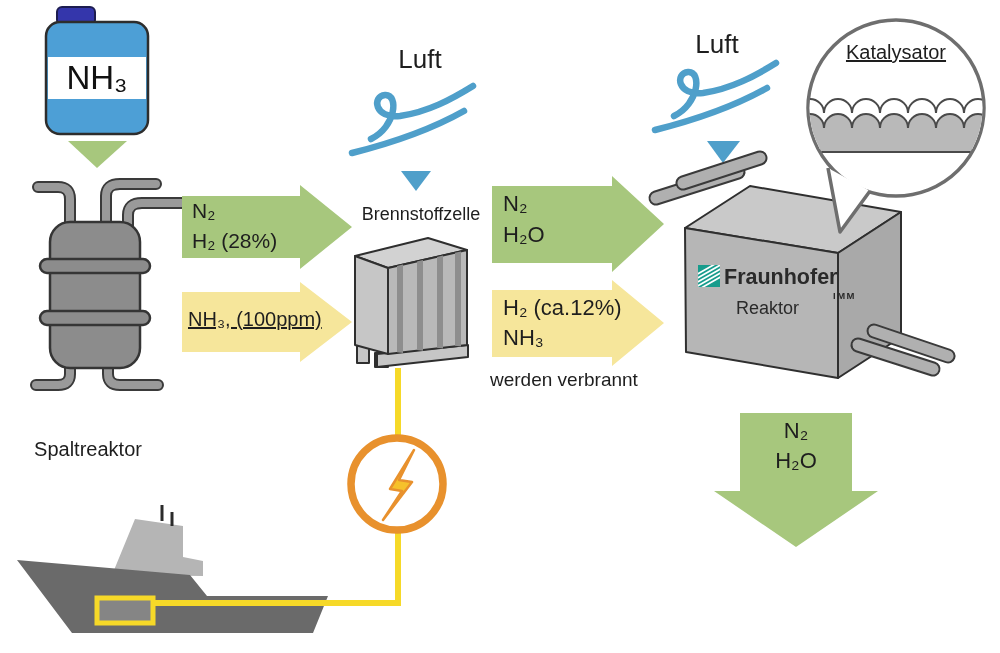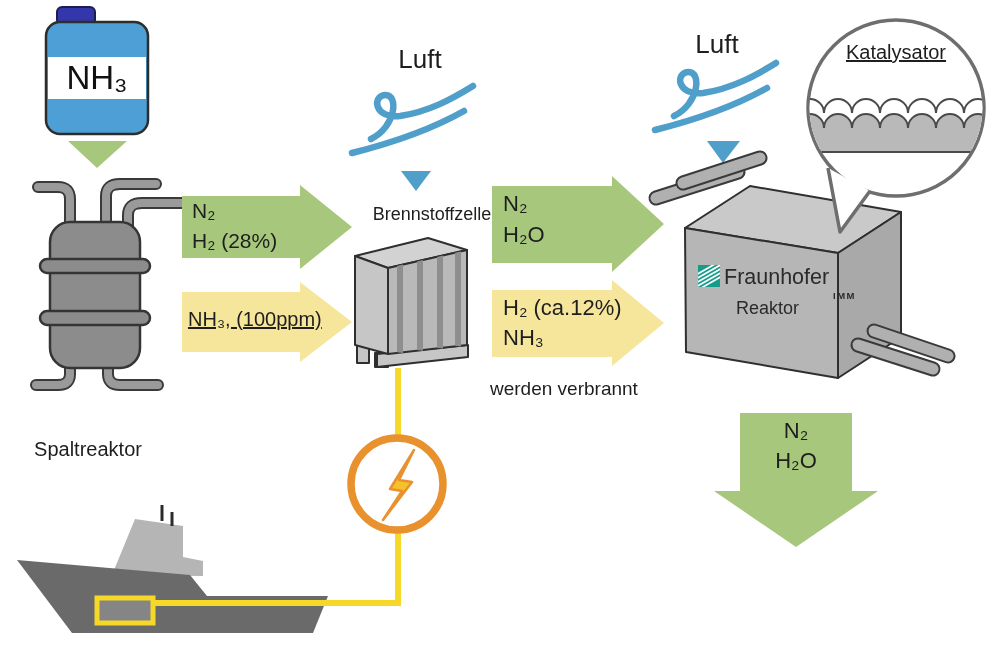--- a/index.html
+++ b/index.html
@@ -149,37 +149,37 @@
 
 <div class="lbl" style="left:192px;top:196px;font-size:21px;line-height:30px;">
   <div>N₂</div>
   <div>H₂  (28%)</div>
 </div>
 
 <div class="lbl" style="left:188px;top:308px;font-size:20px;text-decoration:underline;">NH₃, (100ppm)</div>
 
 <div class="lbl ctr" style="left:365px;top:44px;width:110px;font-size:26px;">Luft</div>
 
-<div class="lbl ctr" style="left:367px;top:204px;width:130px;font-size:18px;">Brennstoffzelle</div>
+<div class="lbl ctr" style="left:356px;top:204px;width:130px;font-size:18px;">Brennstoffzelle</div>
 
 <div class="lbl" style="left:503px;top:188px;font-size:22px;line-height:31px;">
   <div>N₂</div>
   <div>H₂O</div>
 </div>
 
 <div class="lbl" style="left:503px;top:293px;font-size:22px;line-height:30px;">
   <div>H₂ (ca.12%)</div>
   <div>NH₃</div>
 </div>
 
-<div class="lbl" style="left:490px;top:369px;font-size:19px;margin-top:9px;">werden verbrannt</div>
+<div class="lbl" style="left:490px;top:369px;font-size:19px;">werden verbrannt</div>
 
 <div class="lbl ctr" style="left:662px;top:29px;width:110px;font-size:26px;">Luft</div>
 
-<div class="lbl" style="left:724px;top:265px;font-size:21.5px;font-weight:normal;color:#2a2a2a;">Fraunhofer</div>
+<div class="lbl" style="left:724px;top:265px;font-size:21.5px;font-weight:bold;color:#2a2a2a;">Fraunhofer</div>
 <div class="lbl" style="left:804px;top:290px;font-size:9.5px;font-weight:bold;letter-spacing:1.5px;color:#2a2a2a;padding-left:29px;">IMM</div>
 <div class="lbl" style="left:736px;top:298px;font-size:18px;color:#2a2a2a;">Reaktor</div>
 
 <div class="lbl ctr" style="left:821px;top:40px;width:150px;font-size:20px;line-height:25px;text-decoration:underline;">
   <div>Katalysator</div>
 </div>
 
 <div class="lbl ctr" style="left:740px;top:416px;width:112px;font-size:22px;line-height:30px;">
   <div>N₂</div>
   <div>H₂O</div>

